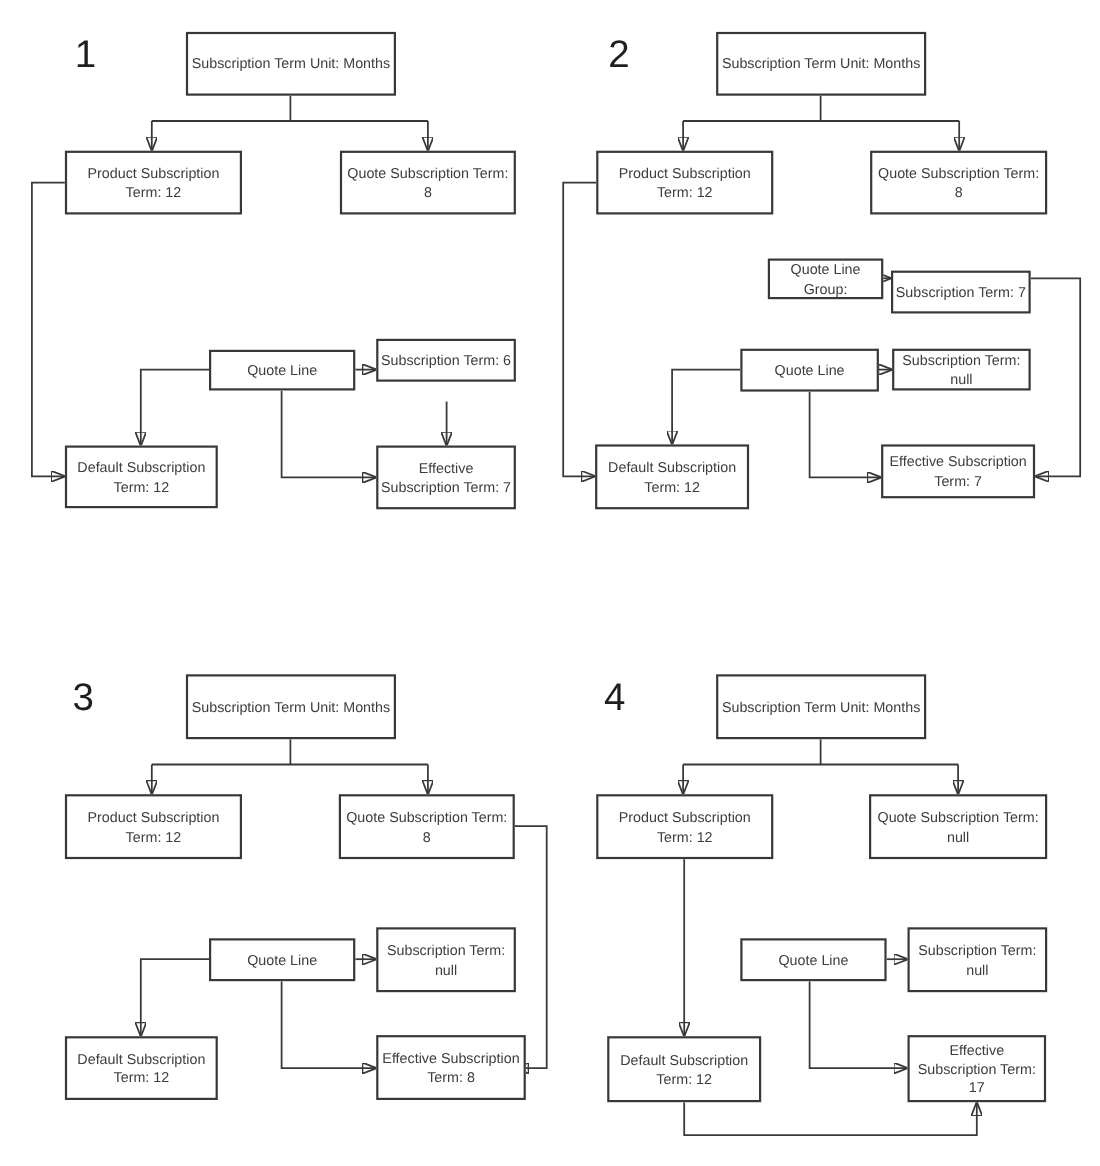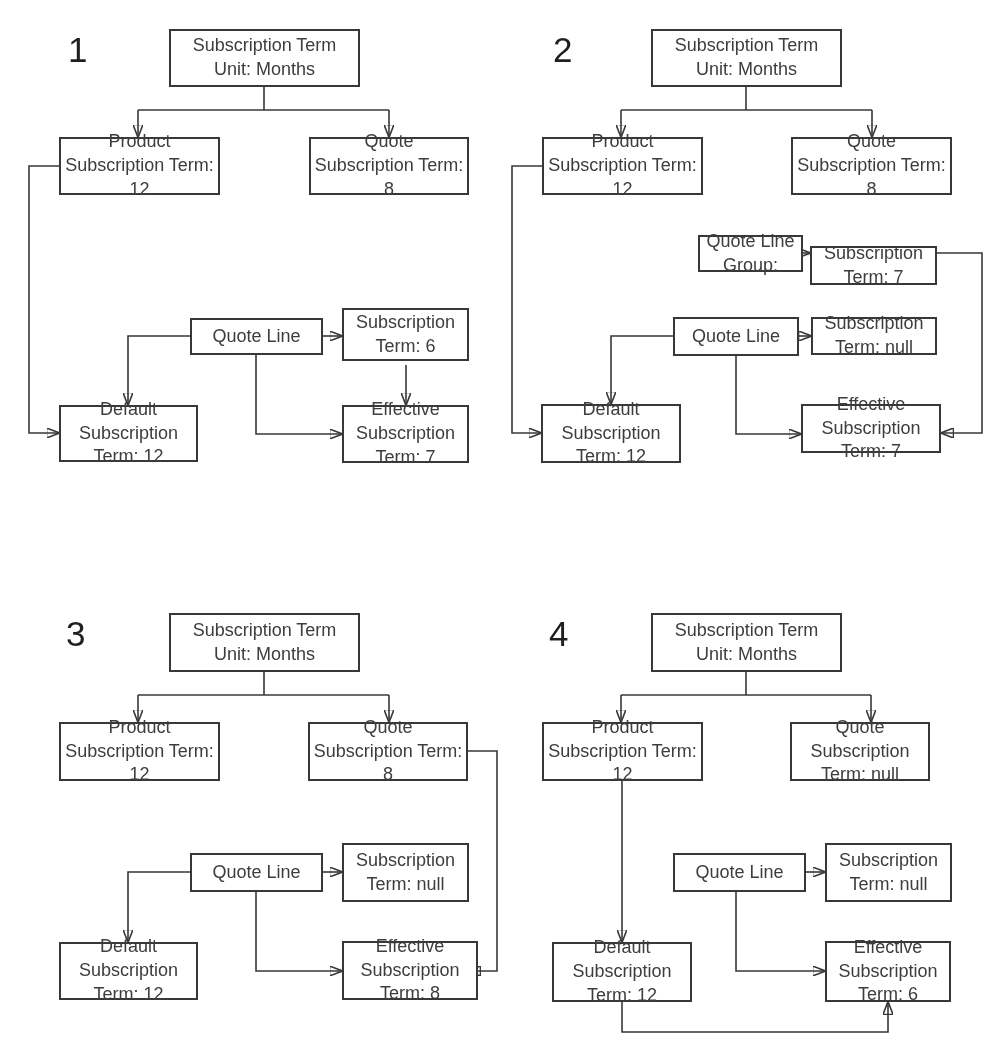--- a/index.html
+++ b/index.html
@@ -21,21 +21,21 @@
   }
   .node {
     position: absolute;
     box-sizing: border-box;
     background: #ffffff;
     border: 2px solid #383838;
     display: flex;
     align-items: center;
     justify-content: center;
     text-align: center;
-    font-size: 18px;
+    font-size: 13px;
     line-height: 1.32;
     color: #3d3d3d;
     padding: 1px 2px;
   }
   .dnum {
     position: absolute;
     font-size: 35px;
     line-height: 1;
     color: #1f1f1f;
   }
@@ -96,21 +96,21 @@
 </div>
 <div class="node" style="left:59px;top:137px;width:161px;height:58px">
   <span>Product Subscription Term: 12</span>
 </div>
 <div class="node" style="left:309px;top:137px;width:160px;height:58px">
   <span>Quote Subscription Term: 8</span>
 </div>
 <div class="node" style="left:190px;top:318px;width:133px;height:37px">
   <span>Quote Line</span>
 </div>
-<div class="node" style="left:342px;top:308px;width:127px;height:53px">
+<div class="node" style="left:342px;top:308px;width:127px;height:39px">
   <span>Subscription Term: 6</span>
 </div>
 <div class="node" style="left:59px;top:405px;width:139px;height:57px">
   <span>Default Subscription Term: 12</span>
 </div>
 <div class="node" style="left:342px;top:405px;width:127px;height:58px">
   <span>Effective Subscription Term: 7</span>
 </div>
 
 <div class="dnum" style="left:553px;top:32px">2</div>
@@ -165,27 +165,27 @@
   <span>Effective Subscription Term: 8</span>
 </div>
 
 <div class="dnum" style="left:549px;top:616px">4</div>
 <div class="node" style="left:651px;top:613px;width:191px;height:59px">
   <span>Subscription Term Unit: Months</span>
 </div>
 <div class="node" style="left:542px;top:722px;width:161px;height:59px">
   <span>Product Subscription Term: 12</span>
 </div>
-<div class="node" style="left:790px;top:722px;width:140px;height:59px">
+<div class="node" style="left:790px;top:722px;width:162px;height:59px">
   <span>Quote Subscription Term: null</span>
 </div>
 <div class="node" style="left:673px;top:853px;width:133px;height:39px">
   <span>Quote Line</span>
 </div>
 <div class="node" style="left:825px;top:843px;width:127px;height:59px">
   <span>Subscription Term: null</span>
 </div>
 <div class="node" style="left:552px;top:942px;width:140px;height:60px">
   <span>Default Subscription Term: 12</span>
 </div>
 <div class="node" style="left:825px;top:941px;width:126px;height:61px">
-  <span>Effective Subscription Term: 6</span>
+  <span>Effective Subscription Term: 17</span>
 </div>
 
 </body></html>

